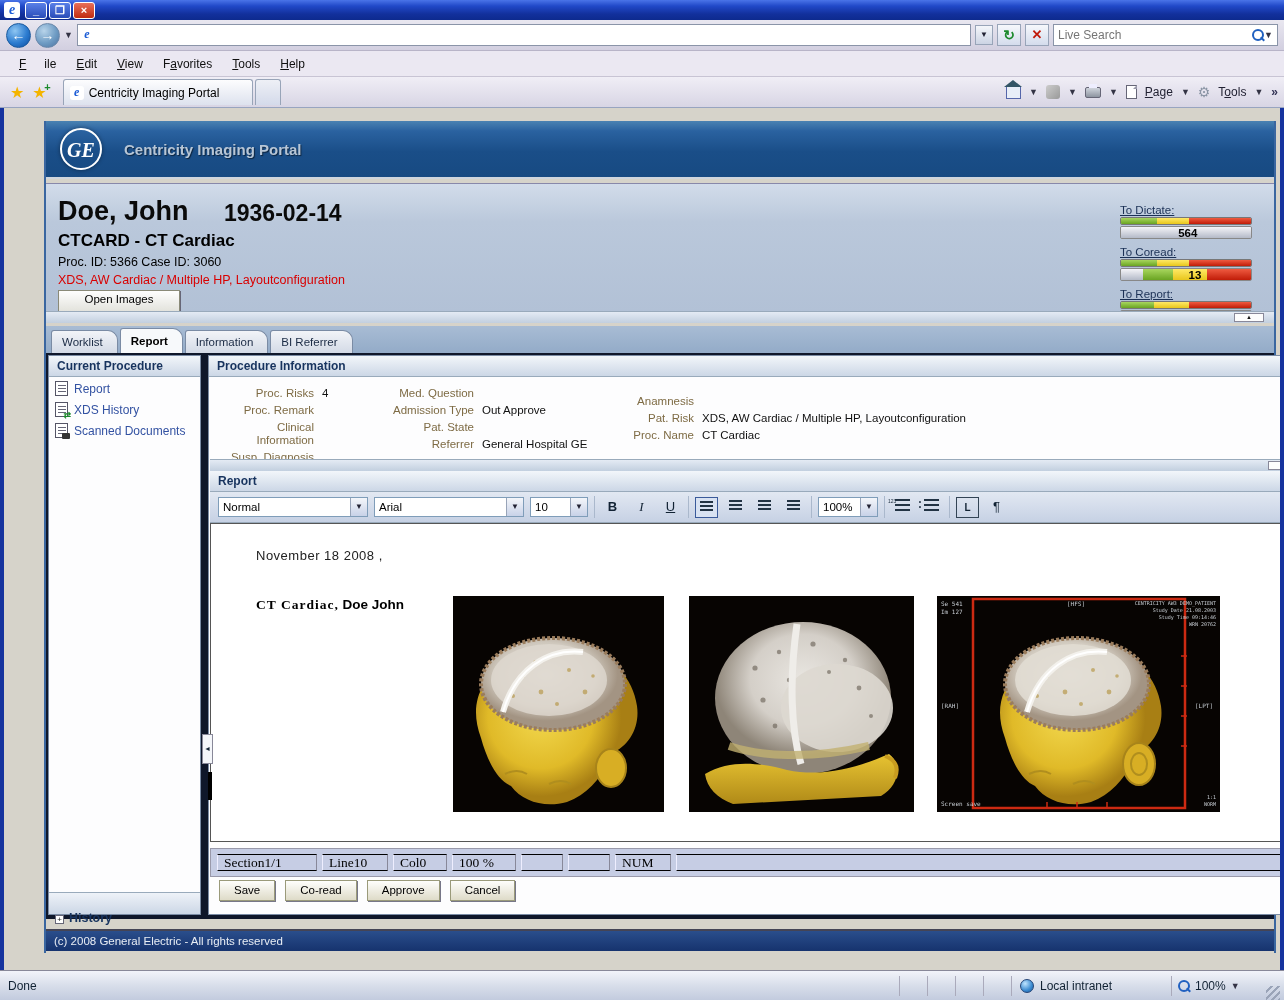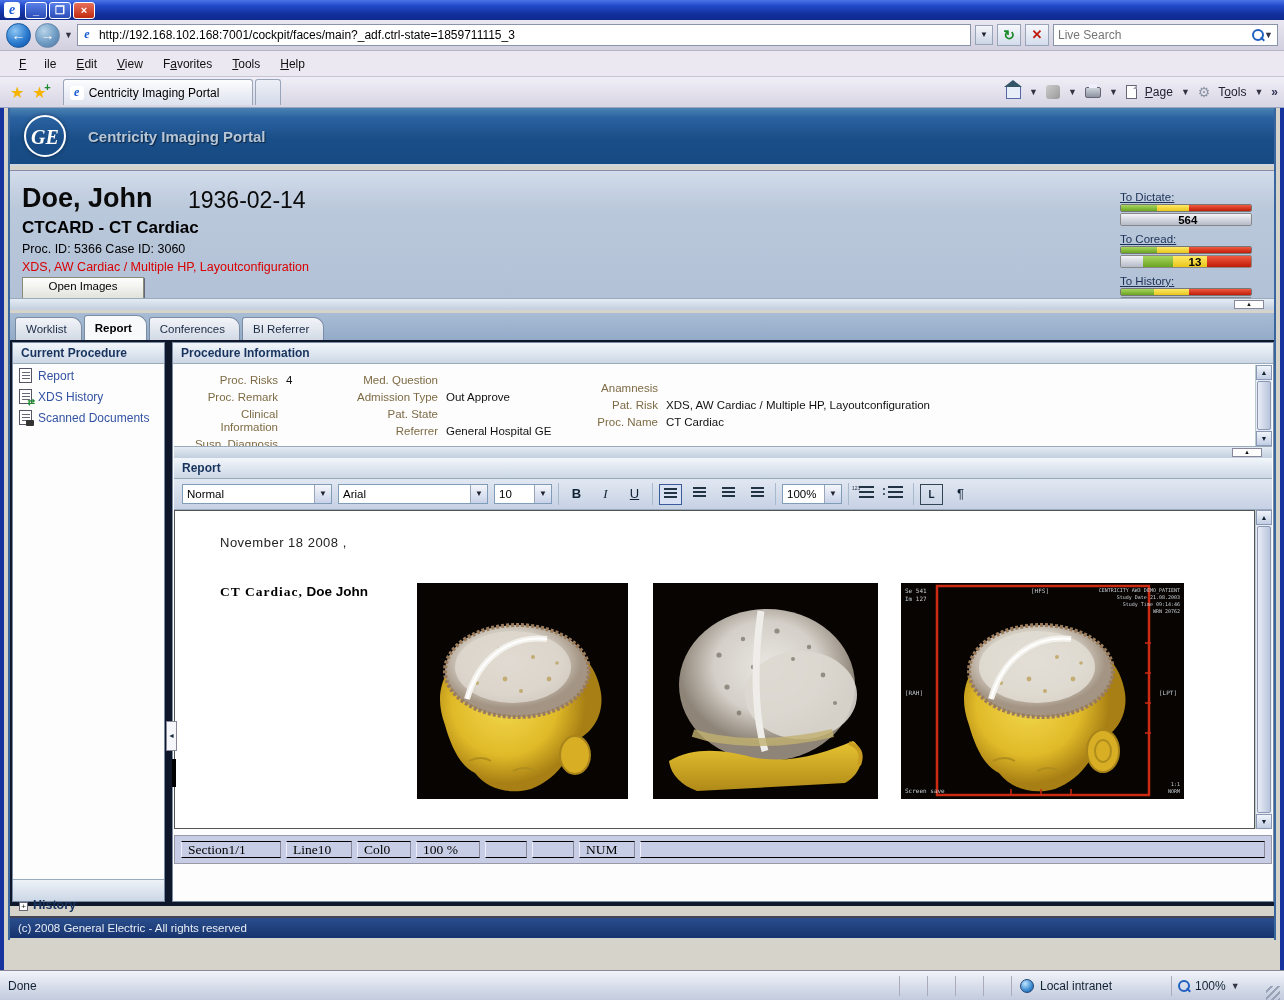--- a/index.html
+++ b/index.html
@@ -64,21 +64,21 @@
   .ge-header { position:absolute; top:0; left:0; right:0; height:58px;
     background:linear-gradient(180deg,#55head 0%); background:linear-gradient(180deg,#4a82b2 0%,#2a62a0 18%,#1a4e88 55%,#174a82 100%);
     display:flex; align-items:center; padding-left:14px; border-bottom:2px solid #cfd6de;}
   .ge-logo { width:42px; height:42px; border:2px solid #fff; border-radius:50%; color:#fff; text-align:center;
     font-family:"Liberation Serif",serif; font-style:italic; font-weight:bold; font-size:20px; line-height:40px; box-shadow:0 0 4px #0006;}
   .brand { color:#b7c6d6; font-weight:bold; font-size:15px; margin-left:22px; text-shadow:1px 1px 1px #0008;}
 
   .patientband { position:absolute; top:62px; left:0; right:0; height:128px;
     background:linear-gradient(180deg,#d2dcea 0%,#bac8db 30%,#b2c1d6 100%); border-top:1px solid #88a;}
   .p-name { position:absolute; left:12px; top:12px; font-size:27px; font-weight:bold; color:#0a0a0a;}
-  .p-dob  { position:absolute; left:178px; top:16px; font-size:23px; font-weight:normal; color:#0a0a0a;text-align:center;}
+  .p-dob  { position:absolute; left:178px; top:16px; font-size:23px; font-weight:bold; color:#0a0a0a;text-align:center;}
   .p-proc { position:absolute; left:12px; top:47px; font-size:17px; font-weight:bold;}
   .p-ids  { position:absolute; left:12px; top:71px; font-size:12.5px;}
   .p-layout { position:absolute; left:12px; top:89px; font-size:12.5px; color:#d90000;}
   .open-images { position:absolute; left:12px; top:106px; width:122px; height:27px;
     background:linear-gradient(180deg,#fefefe,#dcdcd4); border:1px solid #8a8a78; box-shadow:1px 1px 0 #667;
     font-size:11.5px; text-align:center; line-height:17px;}
 
   .queues { position:absolute; right:22px; top:20px; width:132px;}
   .queue { margin-bottom:7px; }
   .qlabel { font-size:11.5px; color:#1b3055; text-decoration:underline; margin-bottom:1px;}
@@ -185,21 +185,20 @@
       <span class="winbtn close">×</span>
     </span>
   </div>
 
   <div class="addrbar">
     <span class="navbtn back">←</span>
     <span class="navbtn fwd">→</span>
     <span class="drop-arrow">▼</span>
     <span class="urlbox">
       <span class="ie-logo" style="width:14px;height:14px;line-height:13px;font-size:12px;">e</span>
-      <input value="http://192.168.102.168:7001/cockpit/faces/main?_adf.ctrl-state=1859711115_3" style="">
     </span>
     <span class="combo-btn">▼</span>
     <span class="sqbtn refresh">↻</span>
     <span class="sqbtn stop">✕</span>
     <span class="searchbox">
       <input placeholder="Live Search" style="">
       <span class="mag"></span>
       <span class="drop-arrow">▼</span>
     </span>
   </div>
@@ -232,21 +231,21 @@
       <span><u>P</u><span></span>age</span>
         <span class="drop-arrow">▼</span>
       <span class="gear">⚙</span>
       <span>T<u>o</u>ols</span>
         <span class="drop-arrow">▼</span>
       <span class="chev">»</span>
     </span>
   </div>
 
   <div class="viewport">
-    <div class="app" style="top:0;height:832px;">
+    <div class="app" style="top:13px;height:832px;margin-left:36px;">
 
       <div class="ge-header">
         <span class="ge-logo">GE</span>
         <span class="brand">Centricity Imaging Portal</span>
       </div>
 
       <div class="patientband">
         <div class="p-name">Doe, John</div>
         <div class="p-dob">1936-02-14</div>
         <div class="p-proc">CTCARD - CT Cardiac</div>
@@ -276,21 +275,21 @@
             </div>
             <div class="qbot">
               <span class="seg-s" style="width:17%"></span>
               <span class="seg-g" style="width:23%"></span>
               <span class="seg-y" style="width:26%"></span>
               <span class="seg-r" style="width:34%"></span>
               <span class="qnum" style="left:52%">13</span>
             </div>
           </div>
           <div class="queue">
-            <div class="qlabel">To History:</div>
+            <div class="qlabel">To Report:</div>
             <div class="qtop">
               <span class="seg-g" style="width:25%"></span>
               <span class="seg-y" style="width:27%"></span>
               <span class="seg-r" style="width:48%"></span>
             </div>
             <div class="qbot">
               <span class="seg-s" style="width:17%"></span>
               <span class="seg-g" style="width:15%"></span>
               <span class="seg-y" style="width:33%"></span>
               <span class="seg-r" style="width:35%"></span>
@@ -300,21 +299,21 @@
         </div>
       </div>
 
       <div class="collapse-strip" style="top:190px;">
         <span class="collapse-btn">▲</span>
       </div>
 
       <div class="tabrow">
         <span class="tab">Worklist</span>
         <span class="tab active">Report</span>
-        <span class="tab">Conferences</span>
+        <span class="tab">Information</span>
         <span class="tab">BI Referrer</span>
       </div>
 
       <div class="content">
 
         <div class="sidebar panel">
           <div class="pheader">Current Procedure</div>
           <div class="side-item">
             <span class="doc-icon"></span>
             <span>Report</span>
@@ -580,20 +579,26 @@
             <span class="scell" style="width:100px">Section1/1</span>
             <span class="scell" style="width:66px">Line10</span>
             <span class="scell" style="width:54px">Col0</span>
             <span class="scell" style="width:64px">100 %</span>
             <span class="scell" style="width:42px"></span>
             <span class="scell" style="width:42px"></span>
             <span class="scell" style="width:56px">NUM</span>
             <span class="scell" style="flex:1"></span>
           </div>
 
+          <div class="actions">
+            <span class="abtn">Save</span>
+            <span class="abtn">Co-read</span>
+            <span class="abtn">Approve</span>
+            <span class="abtn">Cancel</span>
+          </div>
         </div>
       </div>
 
       <div class="footer">(c) 2008 General Electric - All rights reserved</div>
     </div>
   </div>
 
   <div class="statusbar">
     <span class="stxt">Done</span>
     <span class="scell2"></span>

